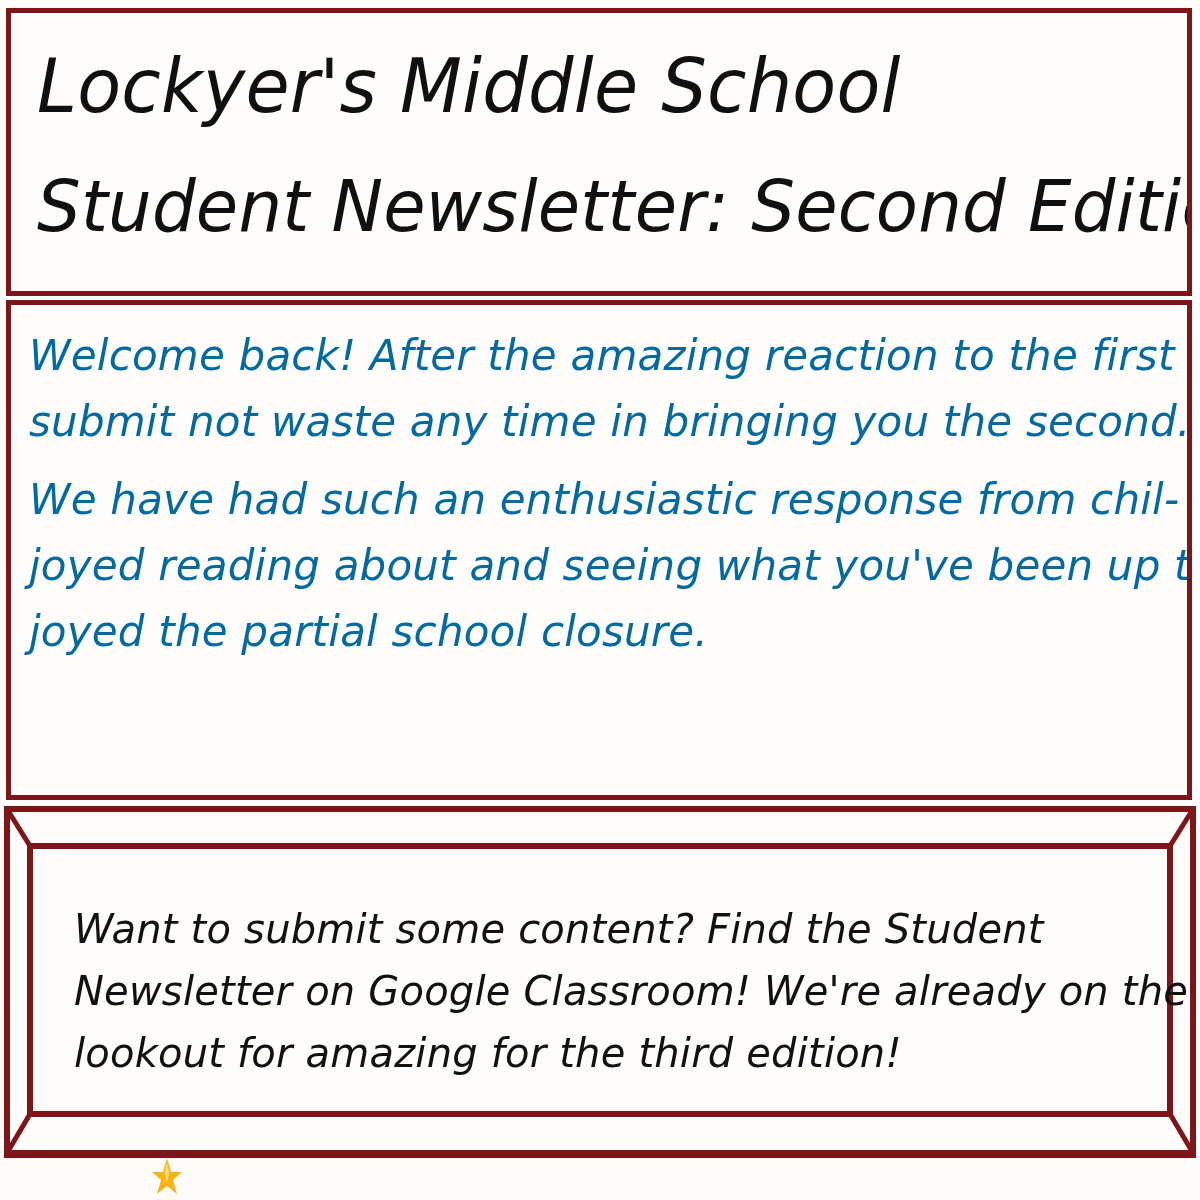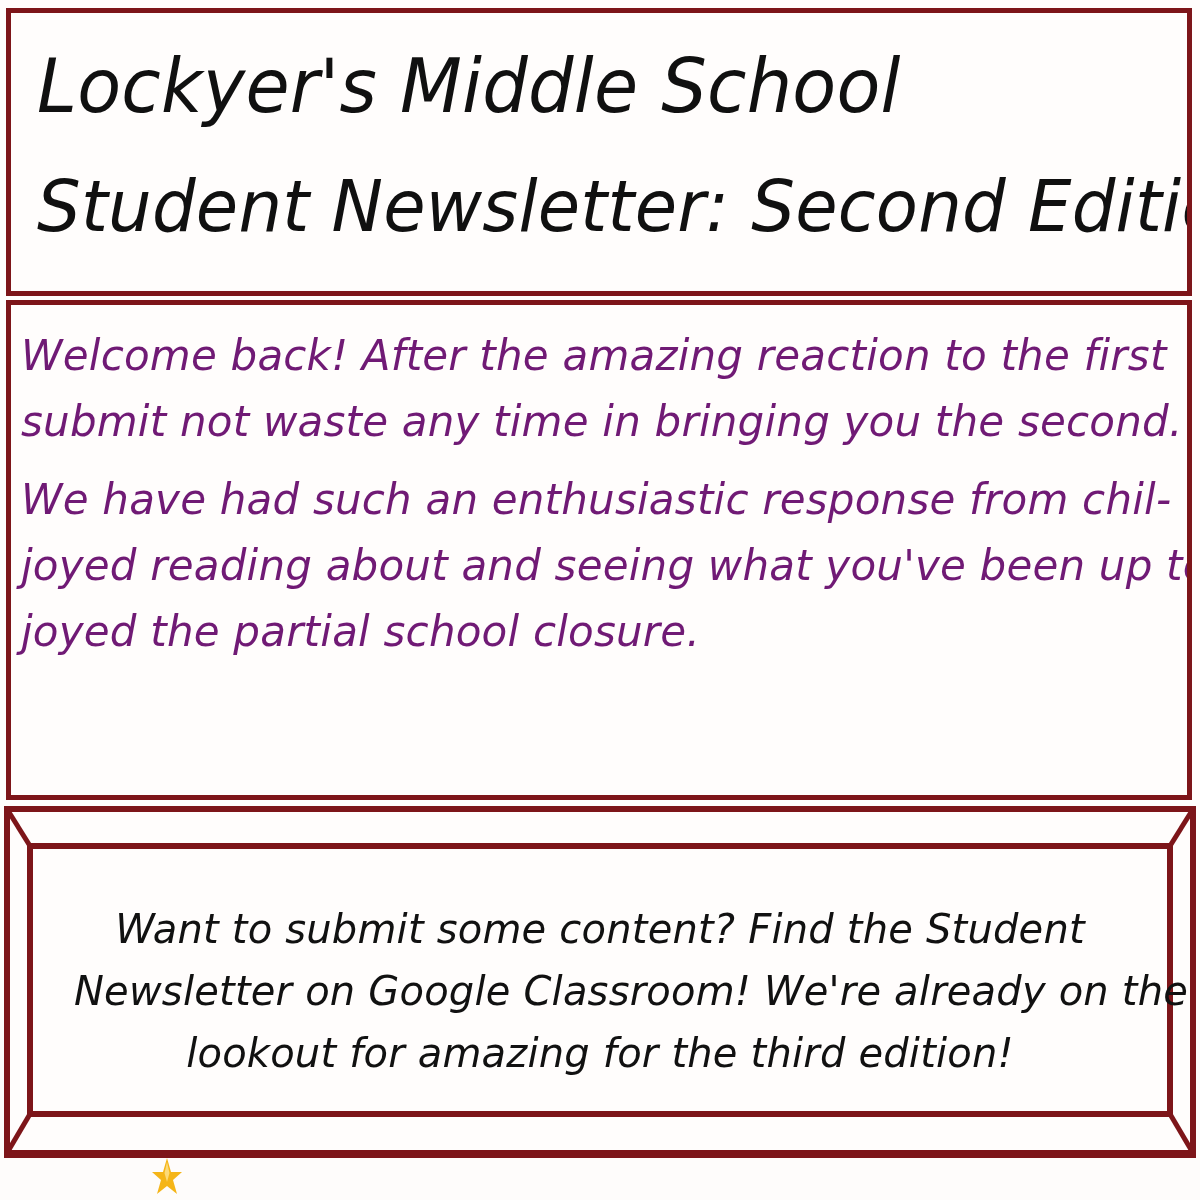--- a/index.html
+++ b/index.html
@@ -68,22 +68,22 @@
     box-sizing: border-box;
     border: 5px solid #7d1519;
     border-top-width: 5px;
     background: #fffdfc;
     overflow: hidden;
     padding: 18px 14px 0 10px;
   }
   .para {
     font-size: 42px;
     line-height: 66px;
-    margin: 0 0 12px 0;
-    color: #701a75;
+    margin: 0 0 12px 8px;
+    color: #0369a1;
   }
   .para .ln {
     display: block;
     white-space: nowrap;
   }
 
   
   .callout-wrap {
     position: absolute;
     left: 4px;
@@ -96,21 +96,21 @@
     left: 0; top: 0;
     width: 1192px;
     height: 352px;
     display: block;
   }
   .callout-text {
     position: absolute;
     left: 70px;
     top: 92px;
     width: 1052px;
-    text-align: center;
+    text-align: left;
     font-size: 40px;
     line-height: 62px;
     color: #111;
   }
   .callout-text .ln {
     display: block;
     white-space: nowrap;
   }
 
   

